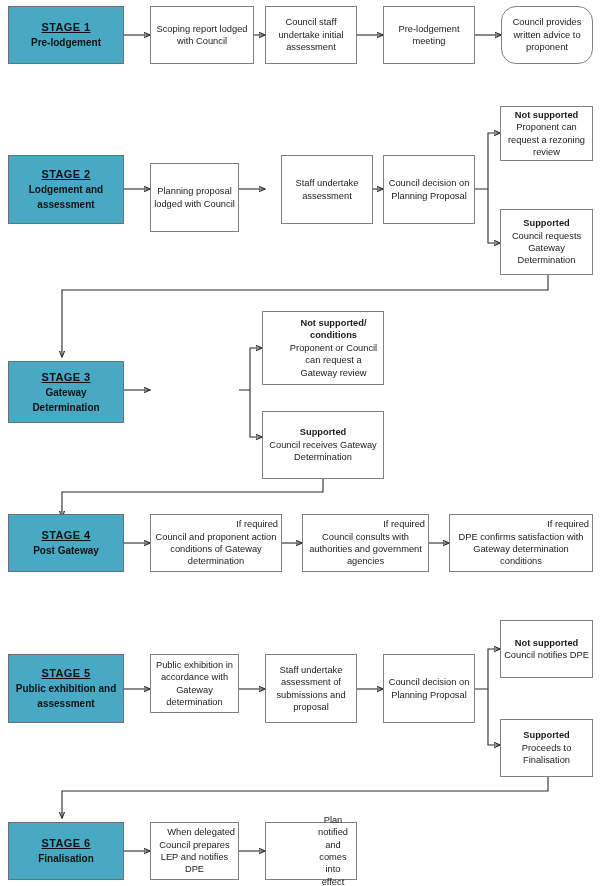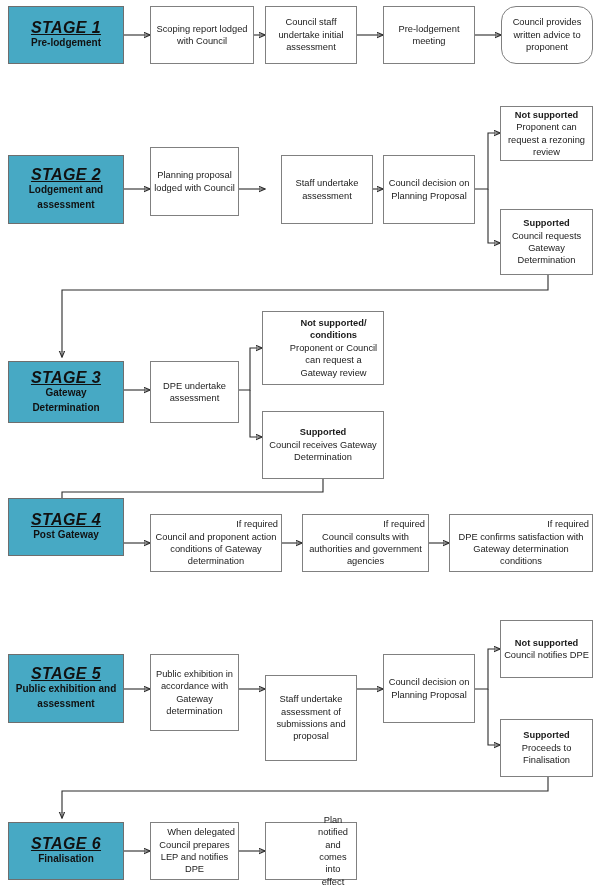--- a/index.html
+++ b/index.html
@@ -34,23 +34,22 @@
     background: #47A9C4;
     border: 1px solid #6e6e6e;
     font-weight: bold;
     color: #111111;
     font-size: 10.6px;
     line-height: 15px;
   }
   .stage .stage-title {
     display: block;
     text-decoration: underline;
-    font-size: 16px;
+    font-size: 11px;
     letter-spacing: 0.4px;
-    font-style: italic;
   }
   .stage .stage-sub {
     display: block;
     font-size: 10px;
   }
   .bold-head {
     display: block;
     font-weight: bold;
   }
   .ital-head {
@@ -135,21 +134,21 @@
   <div class="box" style="left:501px; top:6px; width:92px; height:58px;border-radius:15px;">
     <span class="txt">Council provides written advice to proponent</span>
   </div>
 
   <div class="box stage" style="left:8px; top:155px; width:116px; height:69px;">
     <span class="txt">
       <span class="stage-title">STAGE 2</span>
       <span class="stage-sub">Lodgement and assessment</span>
     </span>
   </div>
-  <div class="box" style="left:150px; top:147px; width:89px; height:69px;">
+  <div class="box" style="left:150px; top:163px; width:89px; height:69px;">
     <span class="txt">Planning proposal lodged with Council</span>
   </div>
   <div class="box" style="left:265px; top:155px; width:92px; height:69px;margin-left:16px;">
     <span class="txt">Staff undertake assessment</span>
   </div>
   <div class="box" style="left:383px; top:155px; width:92px; height:69px;">
     <span class="txt">Council decision on Planning Proposal</span>
   </div>
   <div class="box" style="left:500px; top:106px; width:93px; height:55px;">
     <span class="txt">
@@ -163,37 +162,34 @@
       <span>Council requests Gateway Determination</span>
     </span>
   </div>
 
   <div class="box stage" style="left:8px; top:361px; width:116px; height:62px;">
     <span class="txt">
       <span class="stage-title">STAGE 3</span>
       <span class="stage-sub">Gateway Determination</span>
     </span>
   </div>
-  <div class="box" style="left:150px; top:361px; width:89px; height:62px;">
-    <span class="txt">DPE undertake assessment</span>
-  </div>
   <div class="box" style="left:262px; top:311px; width:122px; height:74px;padding-left:24px;">
     <span class="txt">
       <span class="bold-head">Not supported/ conditions</span>
       <span>Proponent or Council can request a Gateway review</span>
     </span>
   </div>
   <div class="box" style="left:262px; top:411px; width:122px; height:68px;">
     <span class="txt">
       <span class="bold-head">Supported</span>
       <span>Council receives Gateway Determination</span>
     </span>
   </div>
 
-  <div class="box stage" style="left:8px; top:498px; width:116px; height:58px;">
+  <div class="box stage" style="left:8px; top:514px; width:116px; height:58px;">
     <span class="txt">
       <span class="stage-title">STAGE 4</span>
       <span class="stage-sub">Post Gateway</span>
     </span>
   </div>
   <div class="box" style="left:150px; top:514px; width:132px; height:58px;">
     <span class="txt">
       <span class="ital-head">If required</span>
       <span>Council and proponent action conditions of Gateway determination</span>
     </span>
@@ -210,24 +206,24 @@
       <span>DPE confirms satisfaction with Gateway determination conditions</span>
     </span>
   </div>
 
   <div class="box stage" style="left:8px; top:654px; width:116px; height:69px;">
     <span class="txt">
       <span class="stage-title">STAGE 5</span>
       <span class="stage-sub">Public exhibition and assessment</span>
     </span>
   </div>
-  <div class="box" style="left:150px; top:654px; width:89px; height:77px;">
+  <div class="box" style="left:150px; top:654px; width:89px; height:59px;">
     <span class="txt">Public exhibition in accordance with Gateway determination</span>
   </div>
-  <div class="box" style="left:265px; top:654px; width:92px; height:86px;margin-top:21px;">
+  <div class="box" style="left:265px; top:654px; width:92px; height:69px;">
     <span class="txt">Staff undertake assessment of submissions and proposal</span>
   </div>
   <div class="box" style="left:383px; top:654px; width:92px; height:69px;">
     <span class="txt">Council decision on Planning Proposal</span>
   </div>
   <div class="box" style="left:500px; top:620px; width:93px; height:58px;">
     <span class="txt">
       <span class="bold-head">Not supported</span>
       <span>Council notifies DPE</span>
     </span>

